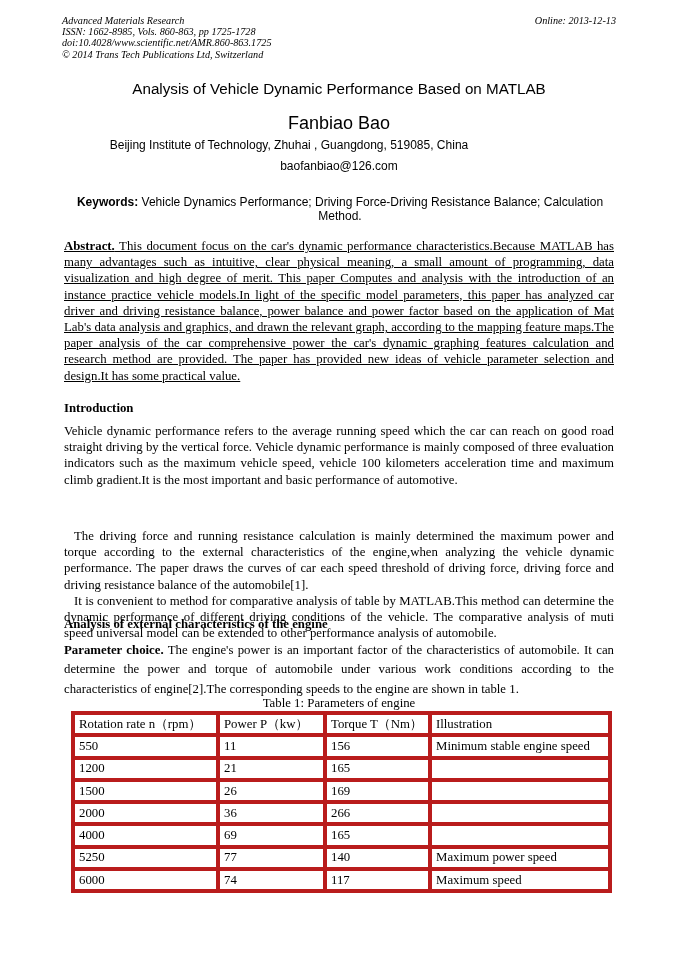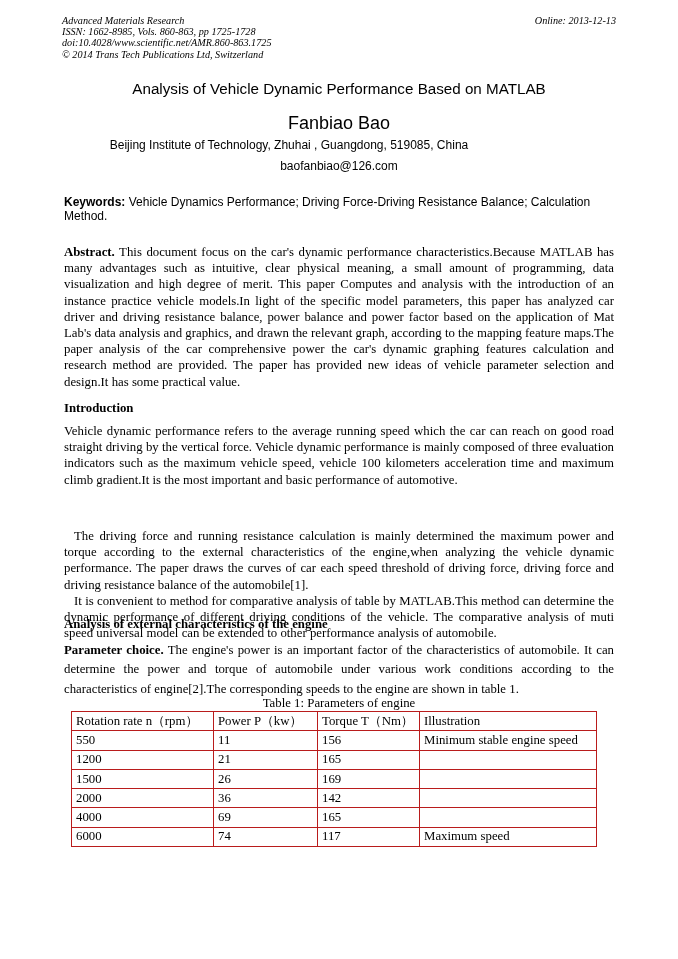--- a/index.html
+++ b/index.html
@@ -1,47 +1,47 @@
 <!DOCTYPE html>
 <html><head>
 <meta charset="utf-8">
 <style>
   html, body { margin: 0; padding: 0; background: #ffffff; }
   body { width: 678px; height: 959px; position: relative; overflow: hidden; color: #000; }
   .serif { font-family: "Liberation Serif", "DejaVu Serif", serif; }
-  .sans { font-family: "Liberation Sans", "DejaVu Sans", sans-serif; }
+  .sans { font-family: "Liberation Sans", "DejaVu Sans", sans-serif; text-align: center; }
 
   .header { position: absolute; left: 62px; top: 15px; width: 554px; font-size: 10.2px; font-style: italic; line-height: 11.2px; }
   .header .left { position: absolute; left: 0; top: 0; }
   .header .right { position: absolute; right: 0; top: 0; }
 
   .title { position: absolute; left: 0; width: 678px; top: 80px; text-align: center; font-size: 15.2px; font-weight: normal; }
   .author { position: absolute; left: 0; width: 678px; top: 113px; text-align: center; font-size: 18px; }
   .affil { position: absolute; left: 0; width: 578px; top: 138px; text-align: center; font-size: 12px; }
   .email { position: absolute; left: 0; width: 678px; top: 159px; text-align: center; font-size: 12px; }
 
   .keywords { position: absolute; left: 64px; top: 195px; width: 552px; font-size: 12px; line-height: 14px; }
   .keywords b { font-weight: bold; }
 
   .para { position: absolute; left: 64px; width: 550px; font-size: 12.8px; line-height: 16.2px; text-align: justify; }
   .para b { font-weight: bold; }
   .indent { text-indent: 10px; margin-top: 40px; }
 
-  .abstract { top: 244px; }
+  .abstract { top: 238px; text-decoration: underline; }
   .h-intro { position: absolute; left: 64px; top: 401px; font-size: 12.8px; font-weight: bold; }
   .intro1 { top: 423px; }
   .intro2 { top: 488px; }
   .intro3 { top: 553px; }
   .h-ext { position: absolute; left: 64px; top: 617px; font-size: 12.8px; font-weight: bold; }
   .param { top: 641px; line-height: 19.4px; }
 
   .caption { position: absolute; left: 0; width: 678px; top: 696px; text-align: center; font-size: 12.8px; }
 
   table.engine { position: absolute; left: 71px; top: 711px; border-collapse: collapse; font-size: 12.8px; }
-  table.engine td, table.engine th { border: 1px solid #b91c1c; padding: 0 4px; height: 18.3px; text-align: left; font-weight: normal; vertical-align: middle; white-space: nowrap; }
+  table.engine td, table.engine th { border: 4px solid #b91c1c; padding: 0 4px; height: 18.3px; text-align: left; font-weight: normal; vertical-align: middle; white-space: nowrap; }
   table.engine .c0 { width: 133px; }
   table.engine .c1 { width: 95px; }
   table.engine .c2 { width: 93px; }
   table.engine .c3 { width: 168px; }
 </style>
 </head>
 <body>
 
 <div class="header serif">
   <div class="left">
@@ -96,28 +96,34 @@
       </tr>
       <tr>
         <td class="c0">1500</td>
         <td class="c1">26</td>
         <td class="c2">169</td>
         <td class="c3"></td>
       </tr>
       <tr>
         <td class="c0">2000</td>
         <td class="c1">36</td>
-        <td class="c2">142</td>
+        <td class="c2">266</td>
         <td class="c3"></td>
       </tr>
       <tr>
         <td class="c0">4000</td>
         <td class="c1">69</td>
         <td class="c2">165</td>
         <td class="c3"></td>
+      </tr>
+      <tr>
+        <td class="c0">5250</td>
+        <td class="c1">77</td>
+        <td class="c2">140</td>
+        <td class="c3">Maximum power speed</td>
       </tr>
       <tr>
         <td class="c0">6000</td>
         <td class="c1">74</td>
         <td class="c2">117</td>
         <td class="c3">Maximum speed</td>
       </tr>
     </tbody>
 </table>
 

